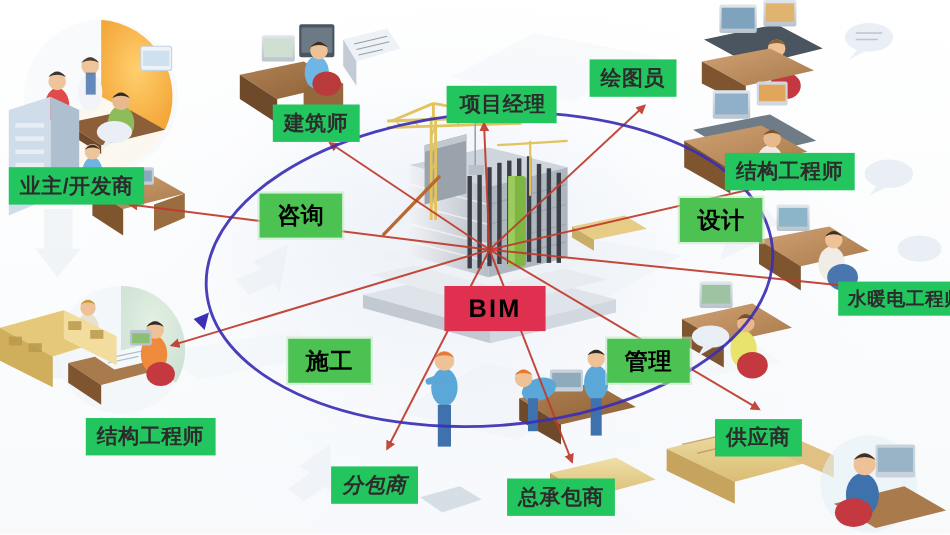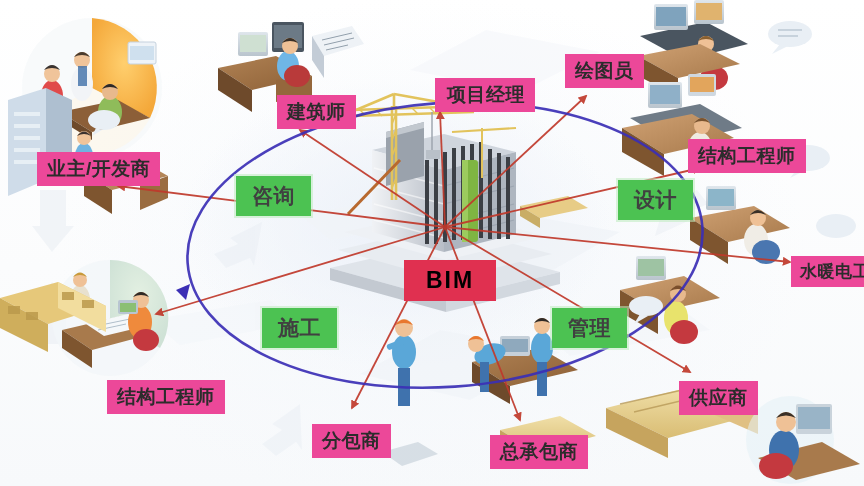--- a/index.html
+++ b/index.html
@@ -23,22 +23,22 @@
 
   
   .chip{
     position:absolute;
     display:flex;align-items:center;justify-content:center;
     white-space:nowrap;
     font-weight:700;
     letter-spacing:.5px;
     box-sizing:border-box;
   }
-  .chip.yellow{background:#ec4899;color:#2c2c2c;margin-left:29px;}
-  .chip.green{background:#4cc252;color:#404040;box-shadow:0 0 0 2px rgba(190,235,190,.55);}
+  .chip.yellow{background:#22c55e;color:#2c2c2c;}
+  .chip.green{background:#4cc252;color:#000000;box-shadow:0 0 0 2px rgba(190,235,190,.55);}
   .chip.red{background:#e03050;color:#000000;}
   .chip.y-sm{font-size:17px;padding:4px 9px;}
   .chip.y-md{font-size:19px;padding:4px 10px;}
   .chip.g-md{font-size:21px;padding:6px 16px;}
   .chip.bim{font-size:23px;padding:7px 22px;letter-spacing:2px;font-weight:600;}
 </style>
 </head>
 <body>
 
 <div id="stage">
@@ -452,21 +452,21 @@
 
   <div id="chips">
       <div class="chip yellow y-md" style="left: 8px; top: 152px;">业主/开发商</div>
       <div class="chip yellow y-md" style="left: 248px; top: 95px;">建筑师</div>
       <div class="chip yellow y-md" style="left: 406px; top: 78px; padding-left: 12px;">项目经理</div>
       <div class="chip yellow y-md" style="left: 536px; top: 54px;">绘图员</div>
       <div class="chip yellow y-md" style="left: 659px; top: 139px;">结构工程师</div>
       <div class="chip yellow y-sm" style="left: 762px; top: 256px;">水暖电工程师</div>
       <div class="chip yellow y-md" style="left: 650px; top: 381px;">供应商</div>
       <div class="chip yellow y-md" style="left: 461px; top: 435px;">总承包商</div>
-      <div class="chip yellow y-md" style="left: 283px; top: 424px;">分包商</div>
+      <div class="chip yellow y-md" style="left: 301px; top: 424px; font-style: italic;">分包商</div>
       <div class="chip yellow y-md" style="left: 78px; top: 380px;">结构工程师</div>
       <div class="chip green g-md" style="left: 236px; top: 176px;">咨询</div>
       <div class="chip green g-md" style="left: 606px; top: 180px; margin-left: 12px;">设计</div>
       <div class="chip green g-md" style="left: 262px; top: 308px;">施工</div>
       <div class="chip green g-md" style="left: 552px; top: 308px;">管理</div>
     </div>
 
   <div class="chip red bim" style="left:404px;top:260px;">BIM</div>
 
 </div>

